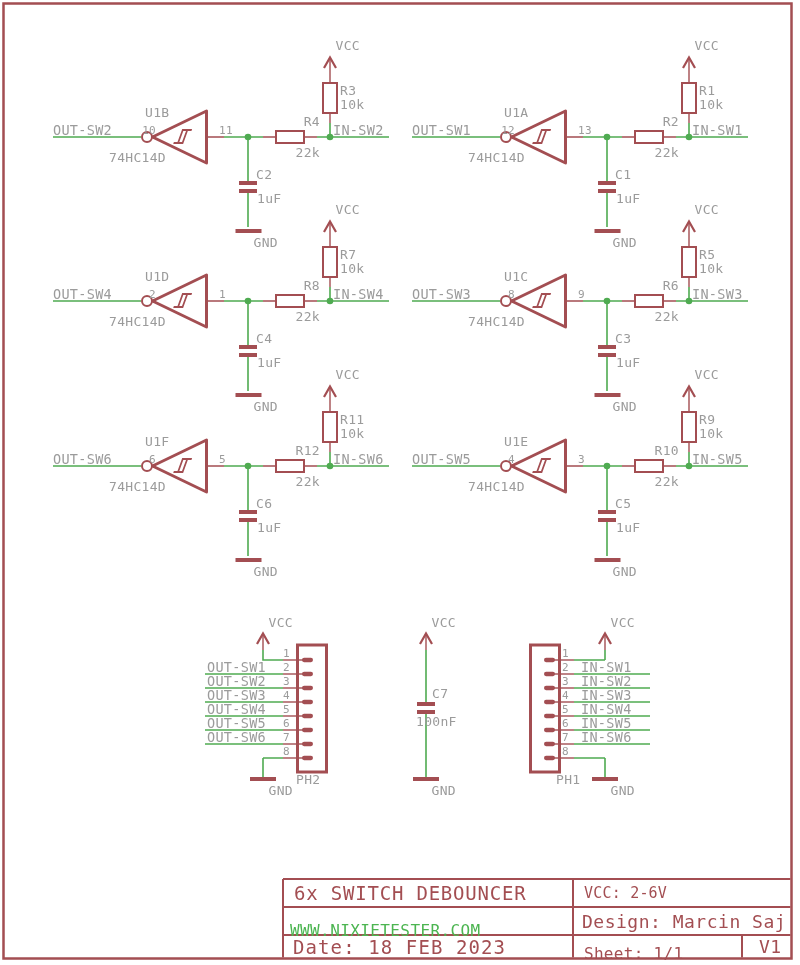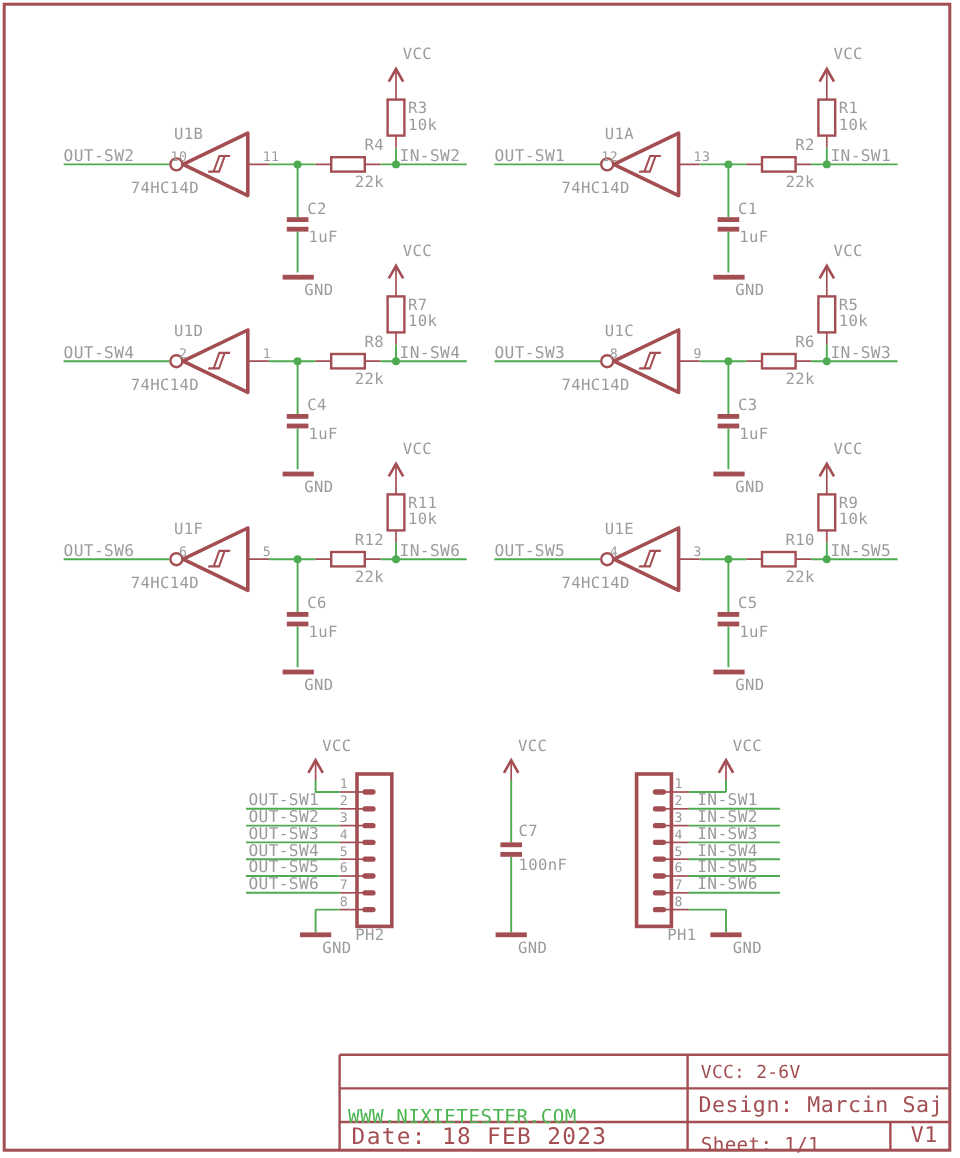--- a/index.html
+++ b/index.html
@@ -42,23 +42,24 @@
       <path class="wire" d="M426,650 V702 M426,714 V777"></path>
       <path class="pin-line" d="M426,634 V650"></path>
       <path class="sym" stroke-width="2.2" d="M420,644 L426,633.5 L432,644"></path>
       <rect x="417" y="702" width="18" height="4" class="fillsym"></rect>
       <rect x="417" y="710" width="18" height="4" class="fillsym"></rect>
       <rect x="413" y="777" width="26" height="4" class="fillsym"></rect>
     </svg>
     <div class="t ctr" style="left:396px;top:616px;width:60px">VCC</div>
     <div class="t ctr" style="left:396px;top:784px;width:60px">GND</div>
     <div class="t" style="left:432px;top:687px">C7</div>
-    <div class="t" style="left:432px;top:715px">100nF</div>
-  </div>
-
+    <div class="t" style="left:416px;top:715px">100nF</div>
+  </div>
+
+  <div class="tb tb-title">6x SWITCH DEBOUNCER</div>
   <div class="tb tb-vcc">VCC: 2-6V</div>
   <div class="tb tb-site">WWW.NIXIETESTER.COM</div>
   <div class="tb tb-design">Design: Marcin Saj</div>
   <div class="tb tb-date">Date: 18 FEB 2023</div>
   <div class="tb tb-sheet">Sheet: 1/1</div>
   <div class="tb tb-ver">V1</div>
 
   <div class="circuit" style="left: 0px; top: 0px;">
     <svg width="400" height="240" viewBox="0 0 400 240">
       <path class="wire" d="M53,137 H141 M224,137 H263 M317,137 H389 M330,123 V137 M248,137 V181 M248,193 V227"></path>

